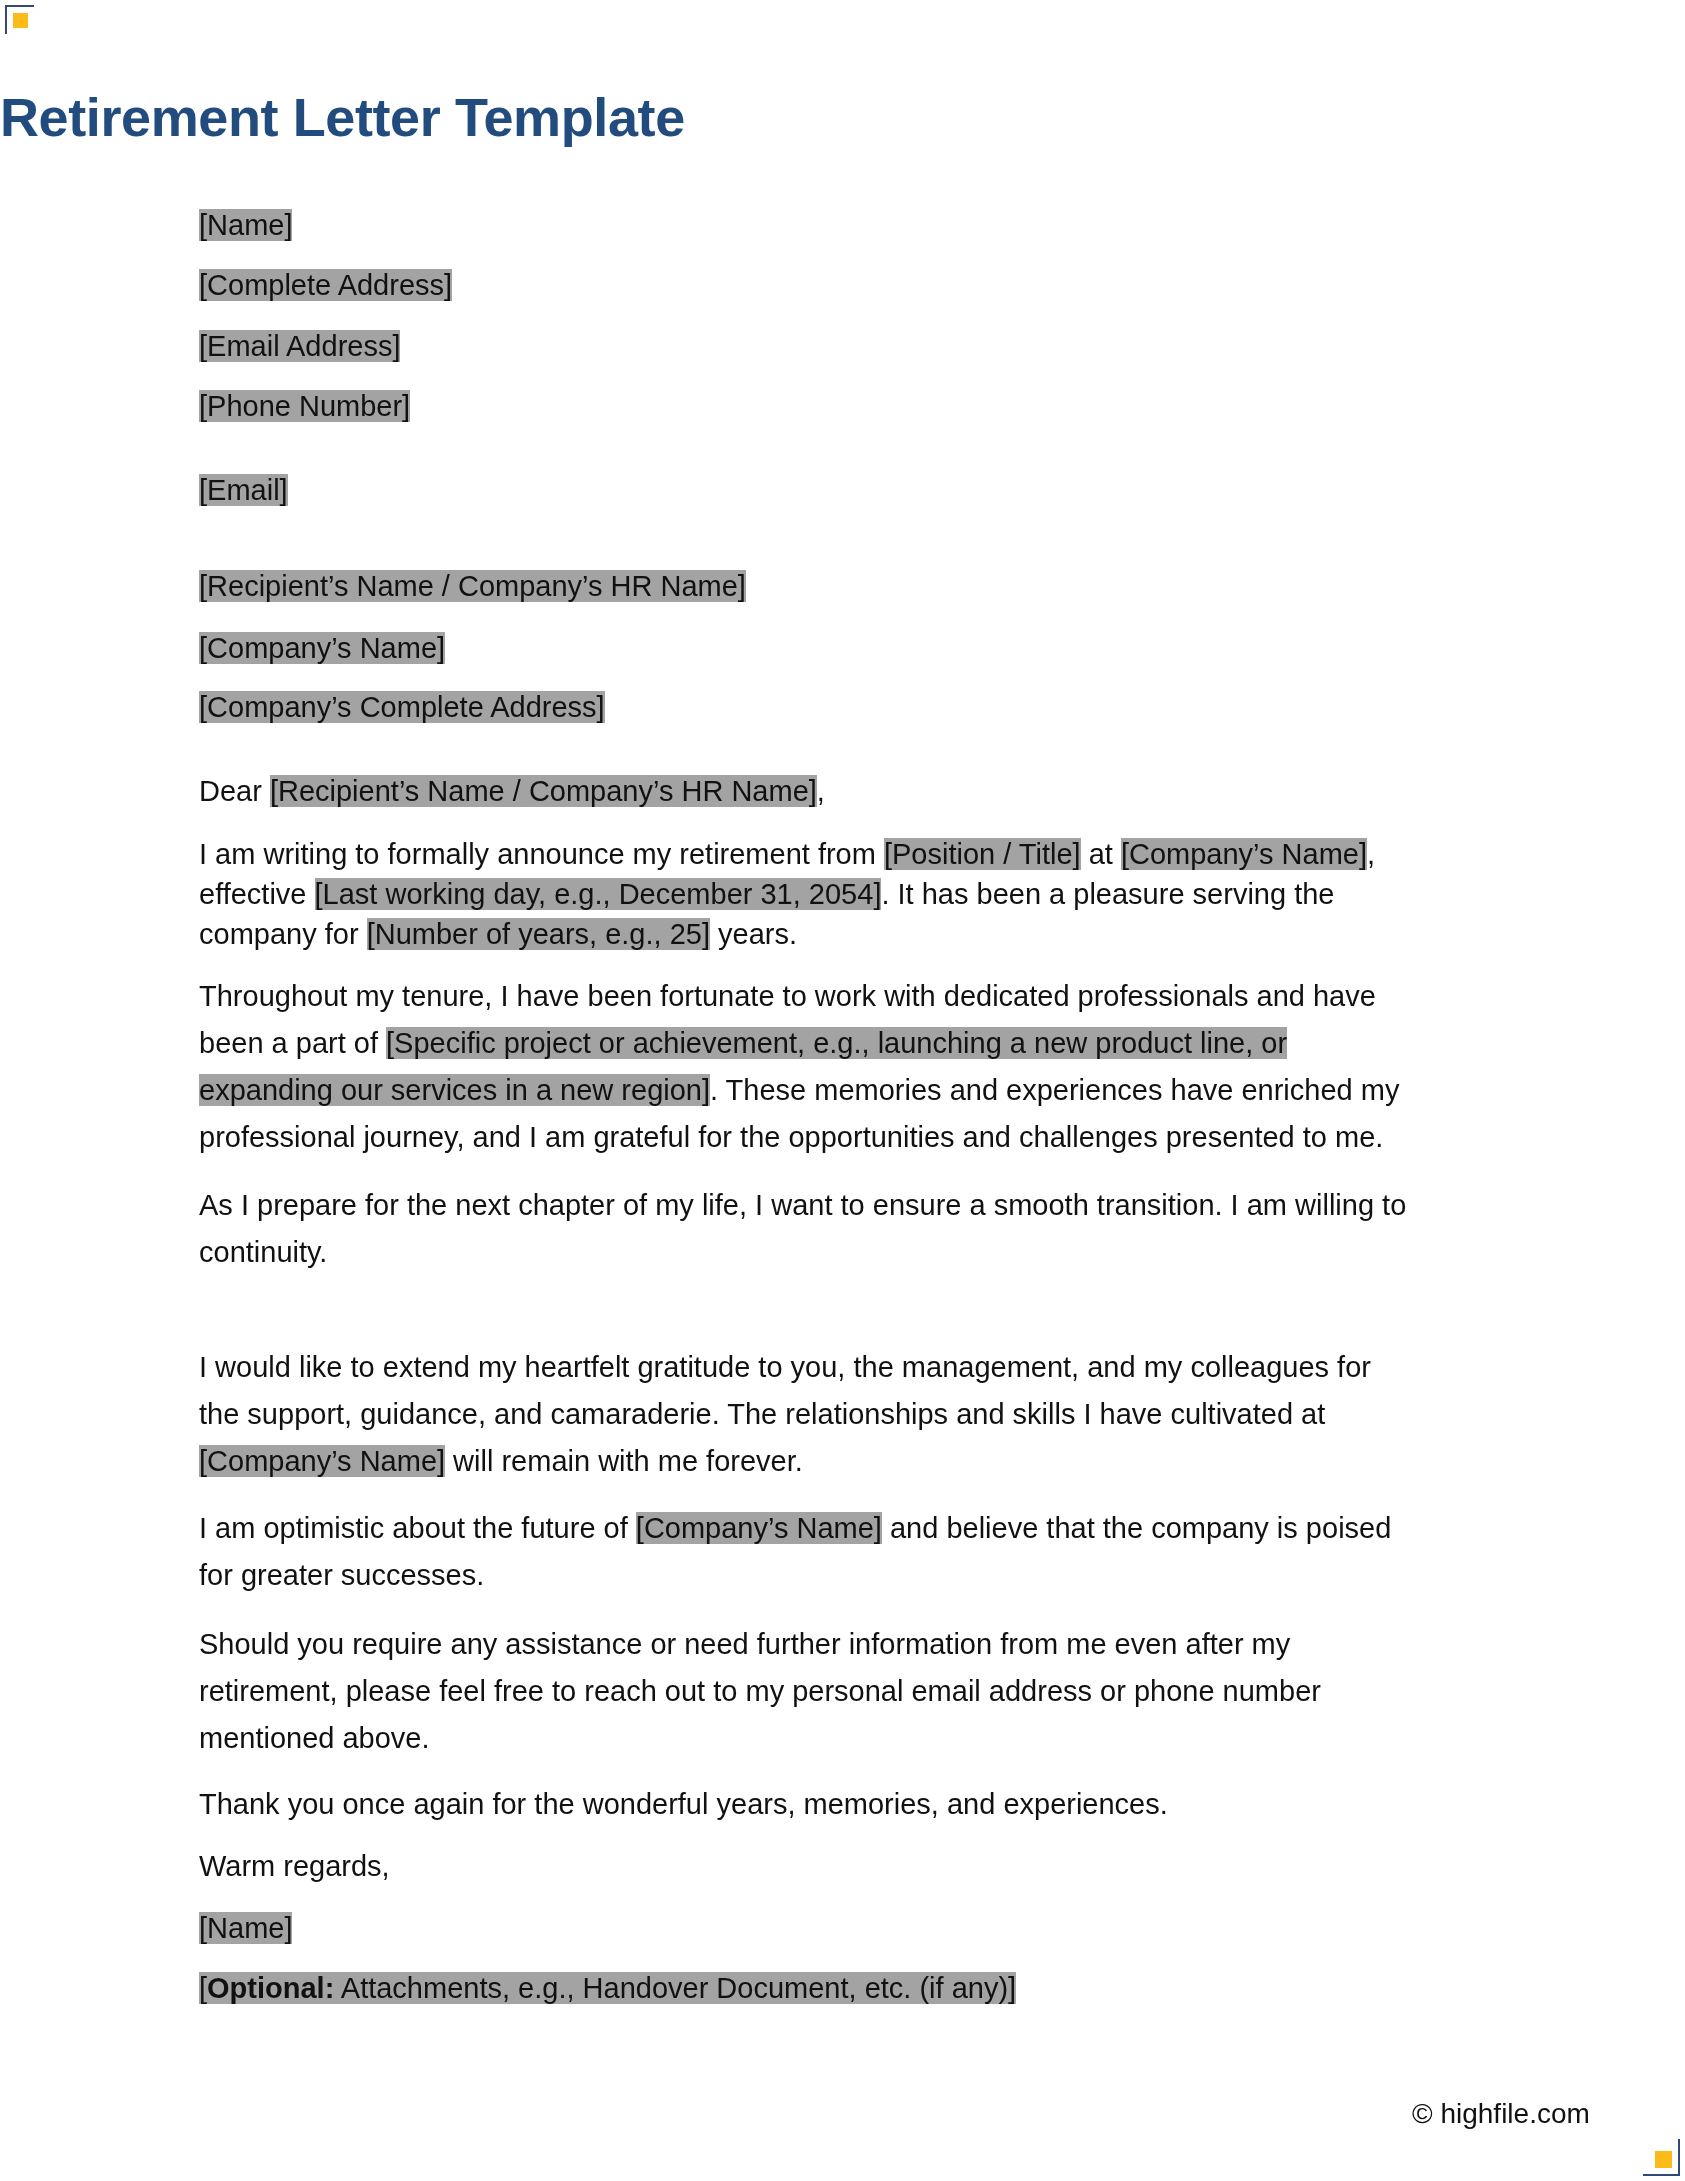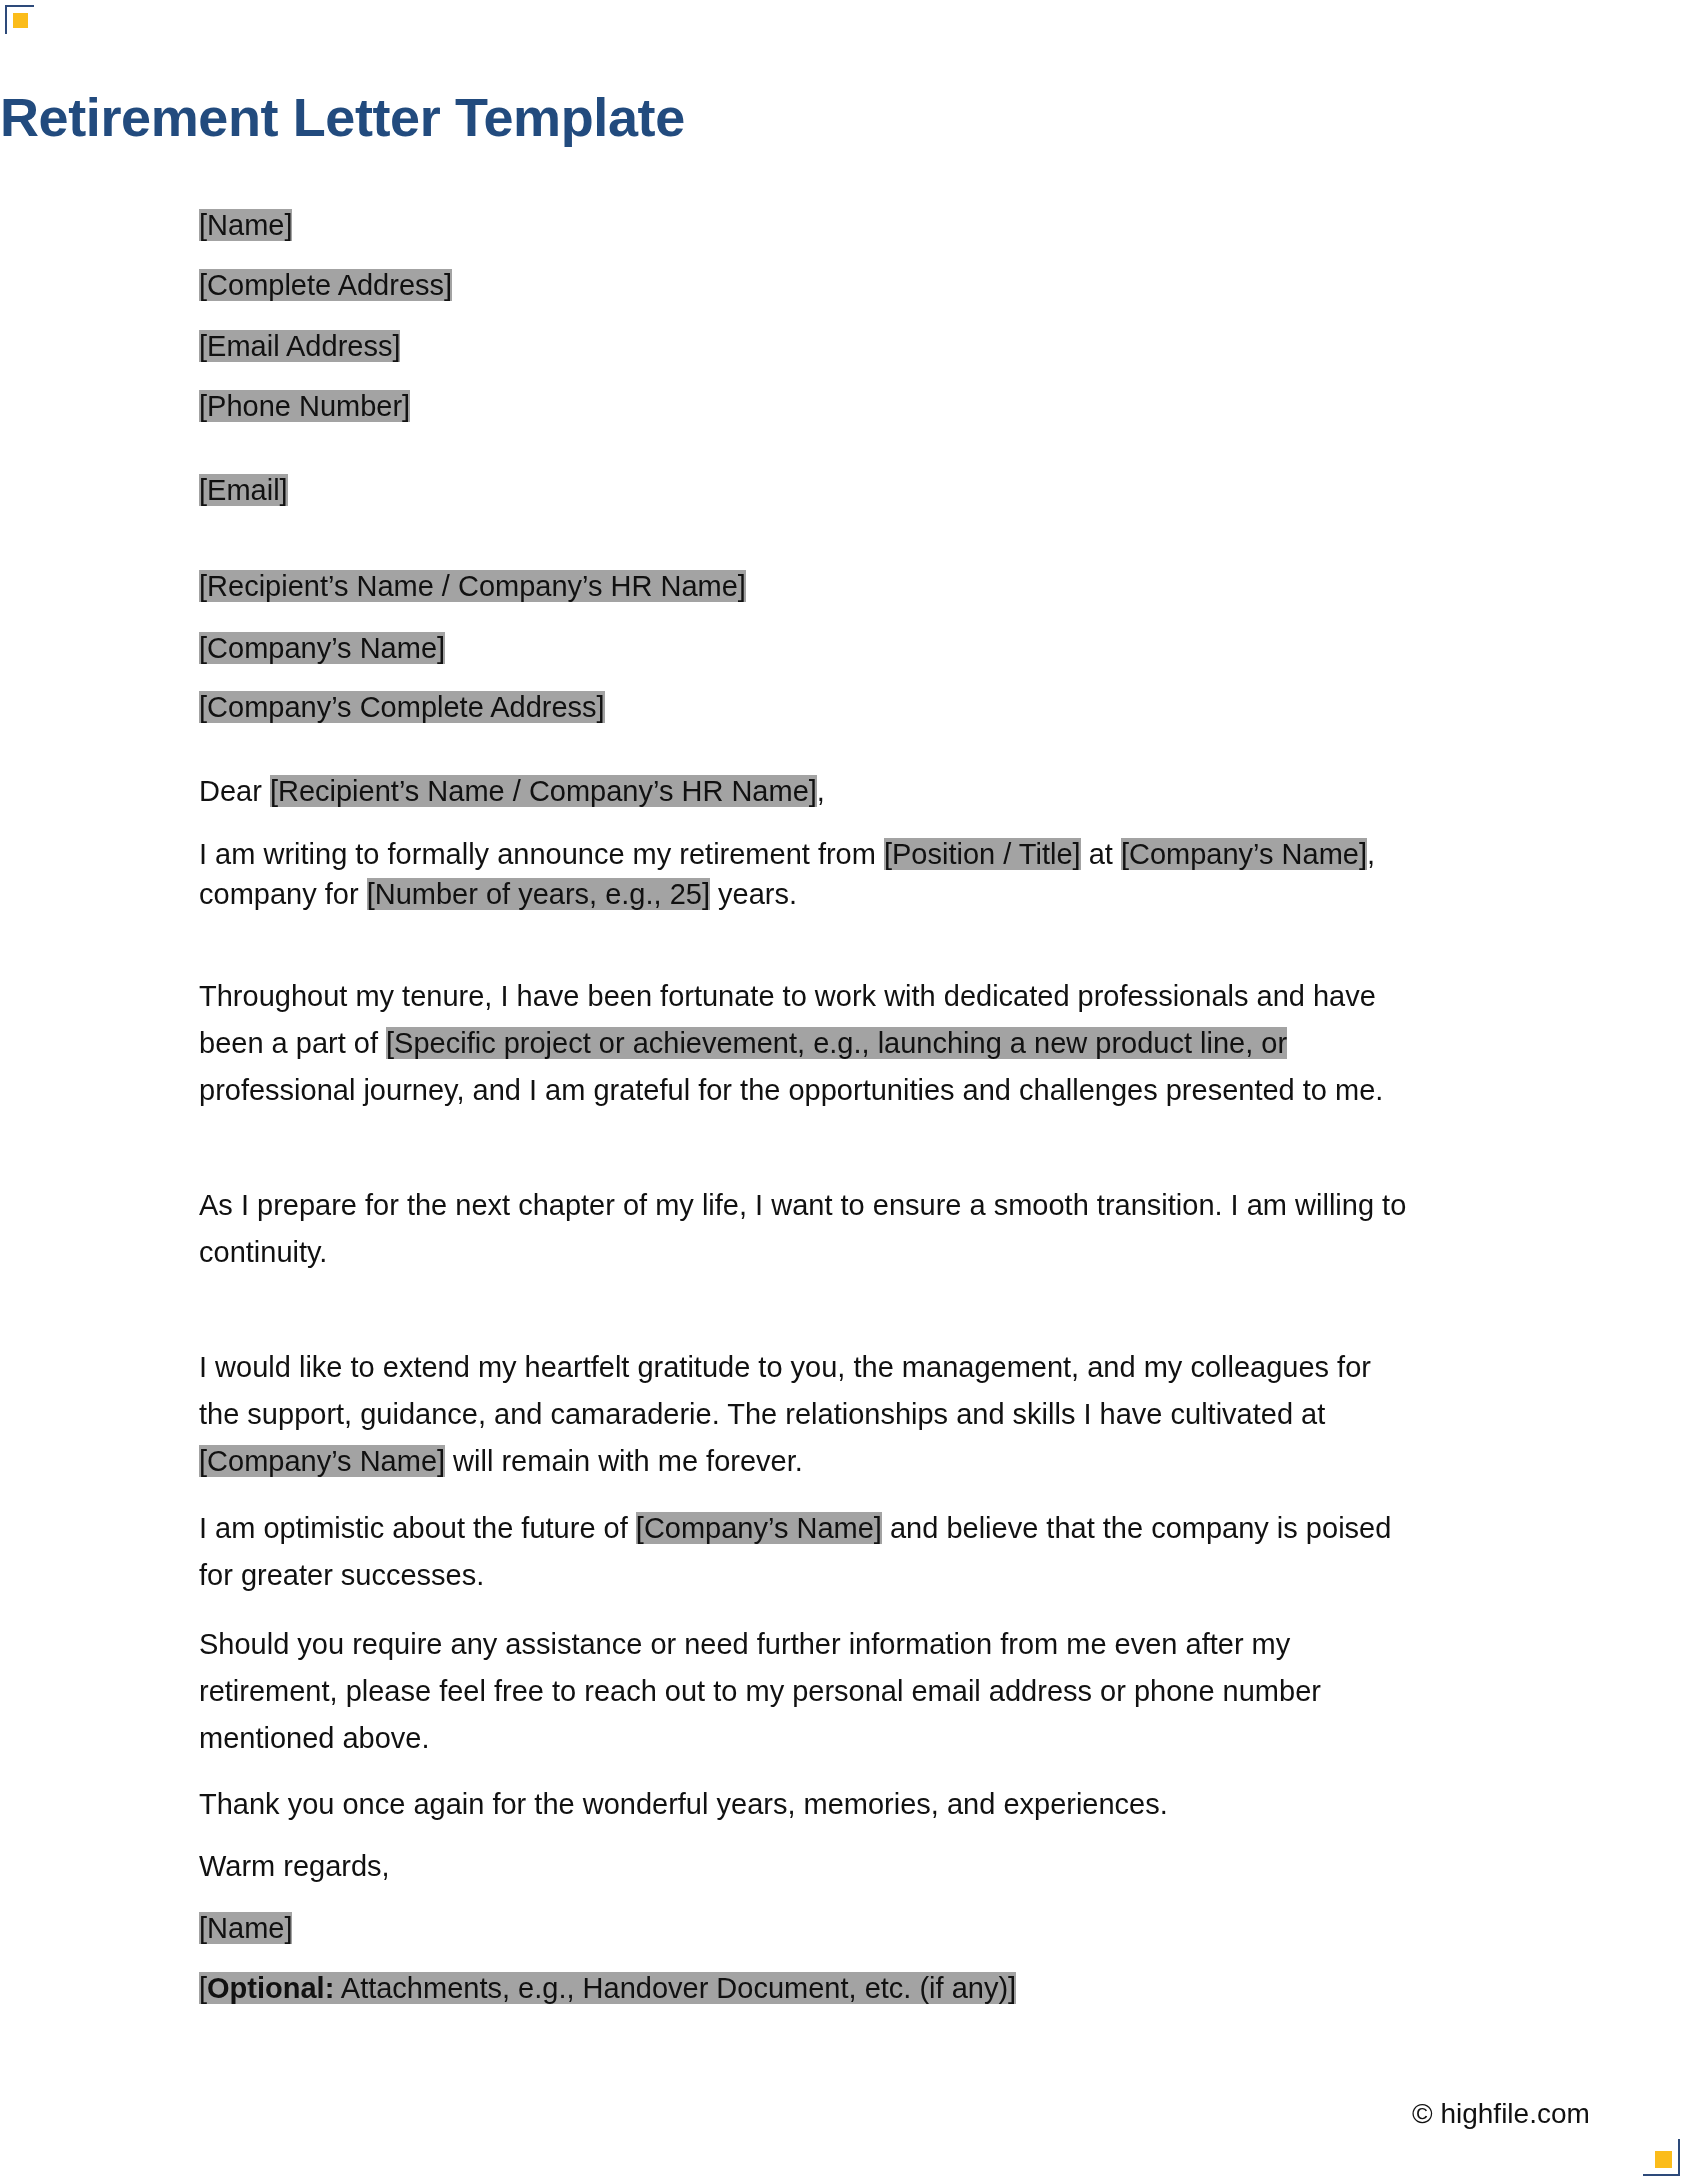--- a/index.html
+++ b/index.html
@@ -37,26 +37,28 @@
 <div class="line" style="top:471px"><span class="hl">[Email]</span></div>
 
 <div class="line" style="top:567px"><span class="hl">[Recipient’s Name / Company’s HR Name]</span></div>
 <div class="line" style="top:629px"><span class="hl">[Company’s Name]</span></div>
 <div class="line" style="top:688px"><span class="hl">[Company’s Complete Address]</span></div>
 
 <div class="line" style="top:772px"><span>Dear </span><span class="hl">[Recipient’s Name / Company’s HR Name]</span><span>,</span></div>
 
 <div class="para" style="top:834px; line-height:40px">
   <span class="pl"><span>I am writing to formally announce my retirement from </span><span class="hl">[Position / Title]</span><span> at </span><span class="hl">[Company’s Name]</span><span>,</span></span>
+  <span class="pl"><span>effective </span><span class="hl">[Last working day, e.g., December 31, 2054]</span><span>. It has been a pleasure serving the</span></span>
   <span class="pl"><span>company for </span><span class="hl">[Number of years, e.g., 25]</span><span> years.</span></span>
 </div>
 
 <div class="para" style="top:973px; line-height:47px">
   <span class="pl">Throughout my tenure, I have been fortunate to work with dedicated professionals and have</span>
   <span class="pl"><span>been a part of </span><span class="hl">[Specific project or achievement, e.g., launching a new product line, or</span></span>
+  <span class="pl"><span class="hl">expanding our services in a new region]</span><span>. These memories and experiences have enriched my</span></span>
   <span class="pl">professional journey, and I am grateful for the opportunities and challenges presented to me.</span>
 </div>
 
 <div class="para" style="top:1182px; line-height:47px">
   <span class="pl">As I prepare for the next chapter of my life, I want to ensure a smooth transition. I am willing to</span>
   <span class="pl">continuity.</span>
 </div>
 
 <div class="para" style="top:1344px; line-height:47px">
   <span class="pl">I would like to extend my heartfelt gratitude to you, the management, and my colleagues for</span>

